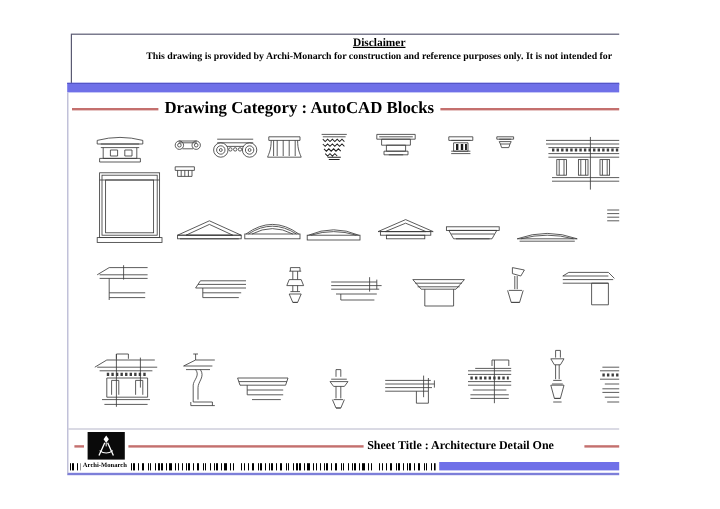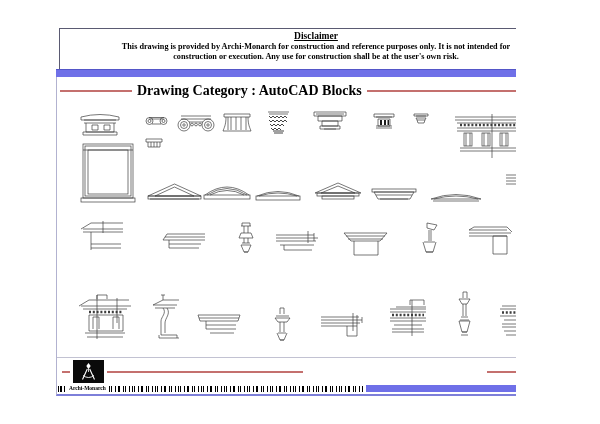--- a/index.html
+++ b/index.html
@@ -49,21 +49,20 @@
   .accent-bottom{position:absolute;left:350px;top:385px;width:204px;height:7px;background:var(--accent);}
 </style>
 </head>
 <body>
 
 <div class="page">
 
   <div class="disclaimer-box">
     <div class="disclaimer-title">Disclaimer</div>
     <div class="disclaimer-line">This drawing is provided by Archi-Monarch for construction and reference purposes only. It is not intended for</div>
-    <div class="disclaimer-line">construction or execution. Any use for construction shall be at the user's own risk.</div>
   </div>
 
   <div class="accent-top"></div>
   <div class="sheet-frame"></div>
 
   <div class="category-row">
     <div class="rule cat-rule-left"></div>
     <div class="cat-label">Drawing Category : AutoCAD Blocks</div>
     <div class="rule cat-rule-right"></div>
   </div>
@@ -300,20 +299,21 @@
     <svg viewBox="0 0 31 23">
       <path d="M15.5,3 L13.3,6 L15.5,9.2 L17.7,6 Z" fill="#fff" stroke="none"></path>
       <path d="M14.3,9 L9.5,19.5 M16.7,9 L21.5,19.5" stroke="#fff" stroke-width="1.1" fill="none"></path>
       <path d="M10,15.5 Q15.5,19.5 21,15.5" stroke="#fff" stroke-width="0.9" fill="none"></path>
       <path d="M15.5,9 V12" stroke="#fff" stroke-width="0.8" fill="none"></path>
     </svg>
   </div>
 
   <div class="title-dash"></div>
   <div class="title-rule-1"></div>
+  <div class="sheet-title-label">Sheet Title : Architecture Detail One</div>
   <div class="title-rule-2"></div>
 
   <div class="barcode-row">
     <div class="mini-bars bars"></div>
     <div class="brand-label">Archi-Monarch</div>
     <div class="barcode bars"></div>
   </div>
   <div class="accent-bottom"></div>
 
 </div>

